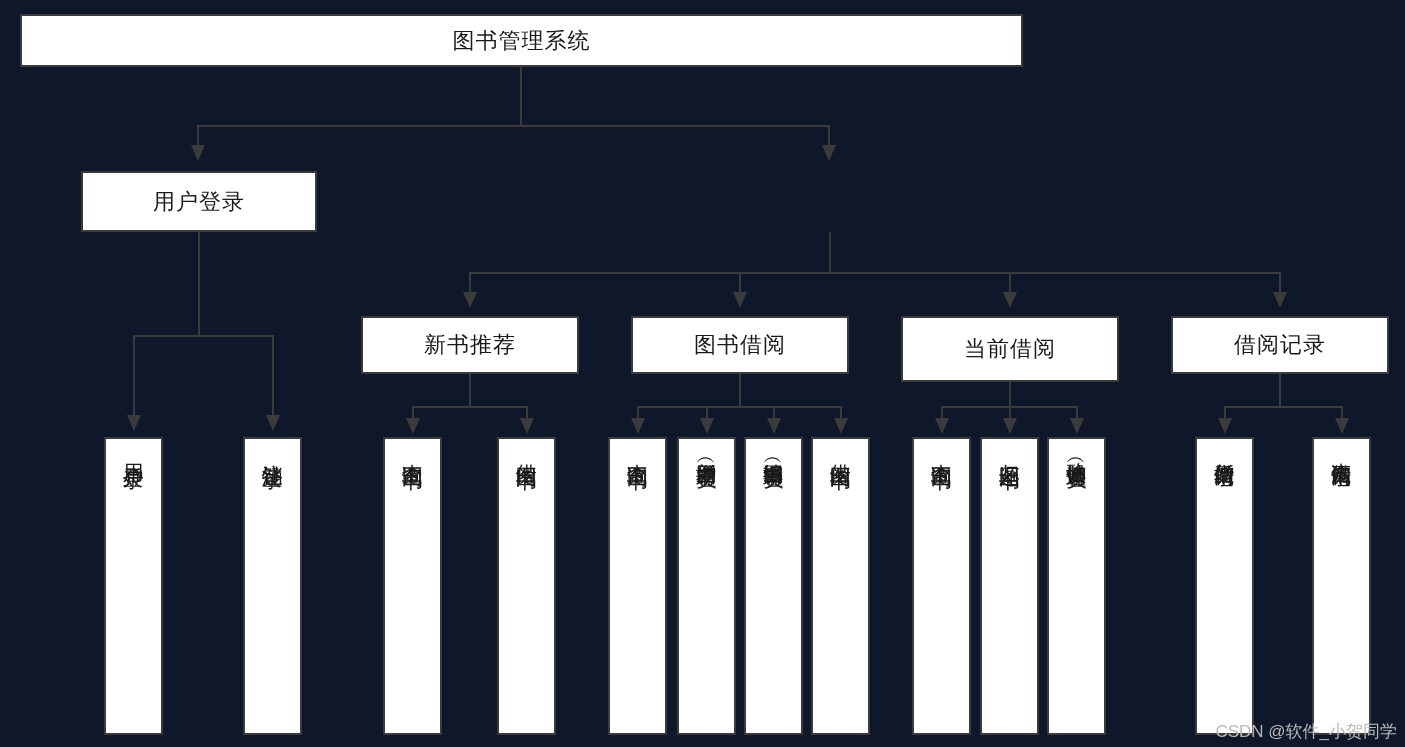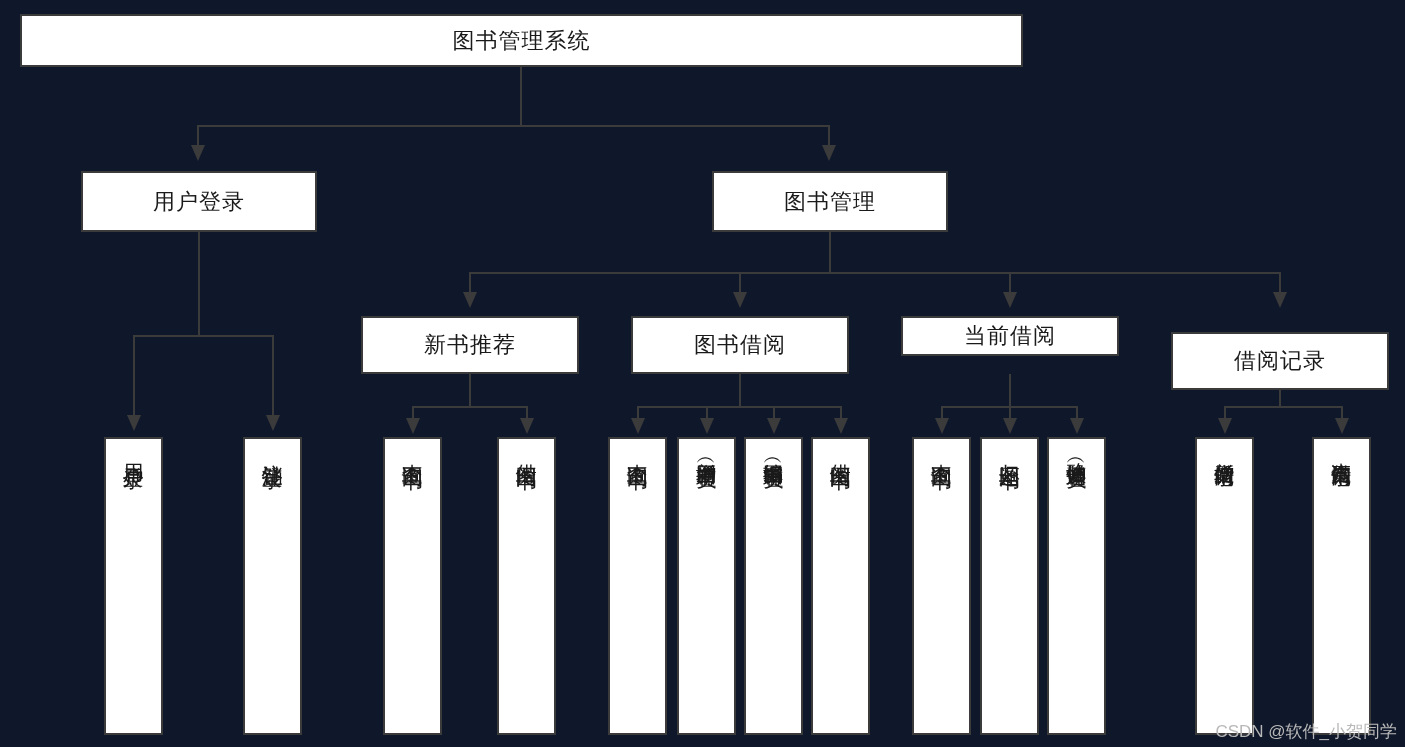--- a/index.html
+++ b/index.html
@@ -97,23 +97,20 @@
   <div class="vline" style="left:520px; top:67px; height:59px;"></div>
   <div class="hline" style="left:197px; top:125px; width:633px;"></div>
   <div class="vline" style="left:197px; top:125px; height:22px;"></div>
   <div class="arrow" style="left:191px; top:145px;"></div>
   <div class="vline" style="left:828px; top:125px; height:22px;"></div>
   <div class="arrow" style="left:822px; top:145px;"></div>
 
   <div class="node horiz" style="left:81px; top:171px; width:236px; height:61px;">
     <span>用户登录</span>
   </div>
-  <div class="node horiz" style="left:712px; top:171px; width:236px; height:61px;">
-    <span>图书管理</span>
-  </div>
 
   <div class="vline" style="left:198px; top:232px; height:104px;"></div>
   <div class="hline" style="left:133px; top:335px; width:141px;"></div>
   <div class="vline" style="left:133px; top:335px; height:82px;"></div>
   <div class="arrow" style="left:127px; top:415px;"></div>
   <div class="vline" style="left:272px; top:335px; height:82px;"></div>
   <div class="arrow" style="left:266px; top:415px;"></div>
 
   <div class="vline" style="left:829px; top:232px; height:41px;"></div>
   <div class="hline" style="left:469px; top:272px; width:810px;"></div>
@@ -129,24 +126,24 @@
 
   <div class="vline" style="left:1279px; top:272px; height:22px;"></div>
   <div class="arrow" style="left:1273px; top:292px;"></div>
 
   <div class="node horiz" style="left:361px; top:316px; width:218px; height:58px;">
     <span>新书推荐</span>
   </div>
   <div class="node horiz" style="left:631px; top:316px; width:218px; height:58px;">
     <span>图书借阅</span>
   </div>
-  <div class="node horiz" style="left:901px; top:316px; width:218px; height:40px;text-align:right;">
+  <div class="node horiz" style="left:901px; top:316px; width:218px; height:66px;text-align:right;">
     <span>当前借阅</span>
   </div>
-  <div class="node horiz" style="left:1171px; top:316px; width:218px; height:58px;margin-top:16px;">
+  <div class="node horiz" style="left:1171px; top:316px; width:218px; height:58px;">
     <span>借阅记录</span>
   </div>
 
   <div class="vline" style="left:469px; top:374px; height:33px;"></div>
   <div class="hline" style="left:412px; top:406px; width:116px;"></div>
   <div class="vline" style="left:412px; top:406px; height:14px;"></div>
   <div class="arrow" style="left:406px; top:418px;"></div>
   <div class="vline" style="left:526px; top:406px; height:14px;"></div>
   <div class="arrow" style="left:520px; top:418px;"></div>
 

